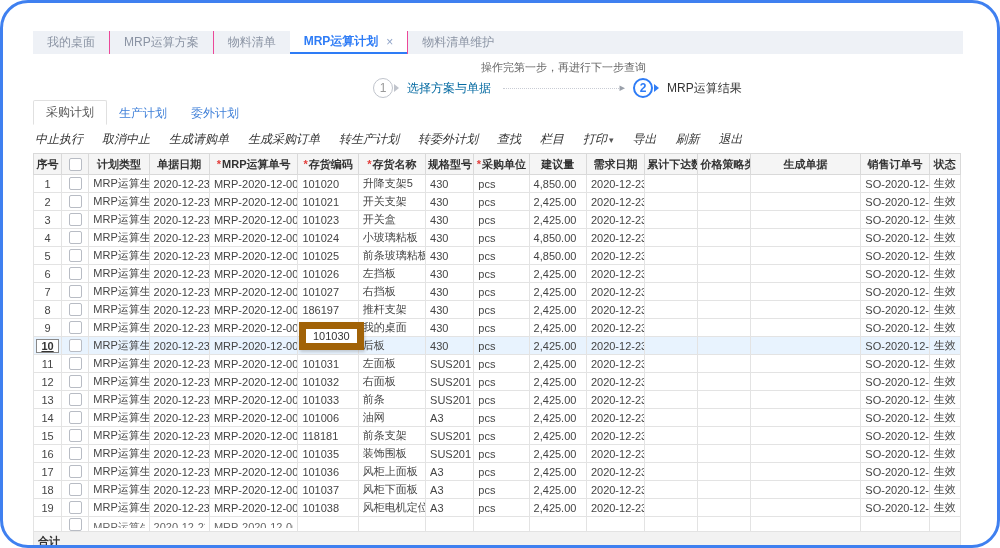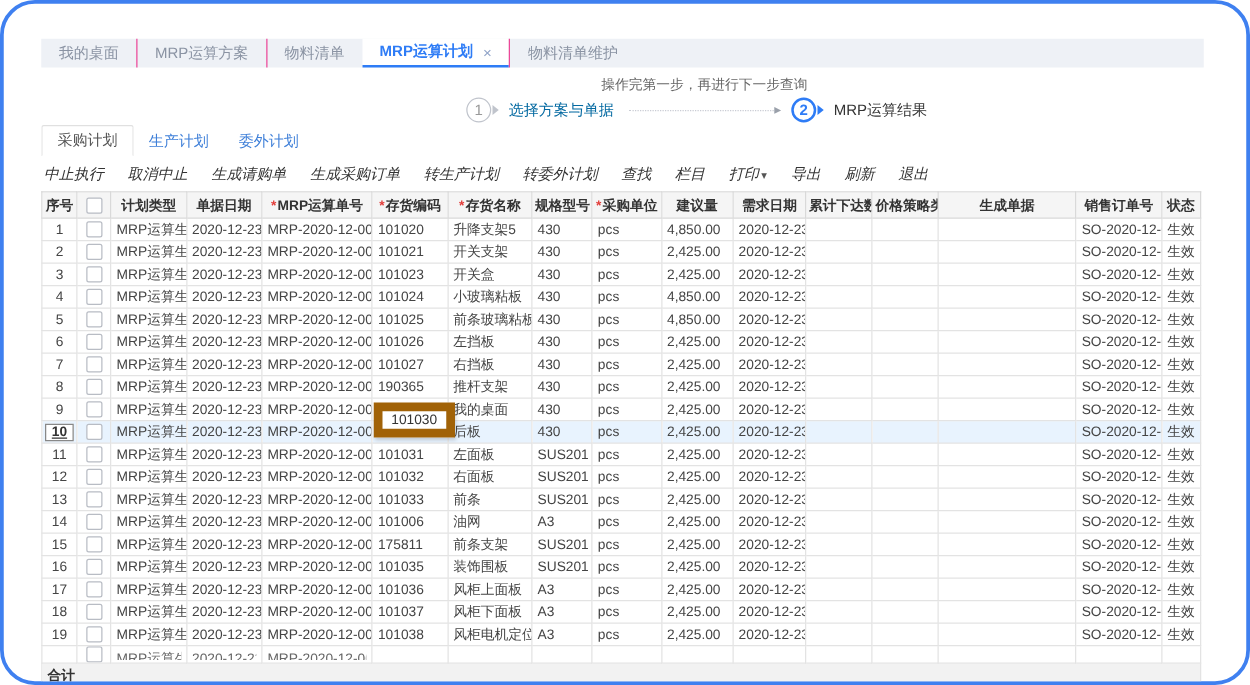--- a/index.html
+++ b/index.html
@@ -283,21 +283,21 @@
               <td></td>
               <td>SO-2020-12-0018</td>
               <td>生效</td>
             </tr>
             <tr>
               <td class="center">8</td>
               <td class="center"><span class="checkbox"></span></td>
               <td>MRP运算生成</td>
               <td>2020-12-23</td>
               <td>MRP-2020-12-0021</td>
-              <td>190365</td>
+              <td>186197</td>
               <td>推杆支架</td>
               <td>430</td>
               <td>pcs</td>
               <td class="num">2,425.00</td>
               <td>2020-12-23</td>
               <td></td>
               <td></td>
               <td></td>
               <td>SO-2020-12-0018</td>
               <td>生效</td>
@@ -409,21 +409,21 @@
               <td></td>
               <td>SO-2020-12-0018</td>
               <td>生效</td>
             </tr>
             <tr>
               <td class="center">15</td>
               <td class="center"><span class="checkbox"></span></td>
               <td>MRP运算生成</td>
               <td>2020-12-23</td>
               <td>MRP-2020-12-0021</td>
-              <td>175811</td>
+              <td>118181</td>
               <td>前条支架</td>
               <td>SUS201</td>
               <td>pcs</td>
               <td class="num">2,425.00</td>
               <td>2020-12-23</td>
               <td></td>
               <td></td>
               <td></td>
               <td>SO-2020-12-0018</td>
               <td>生效</td>

